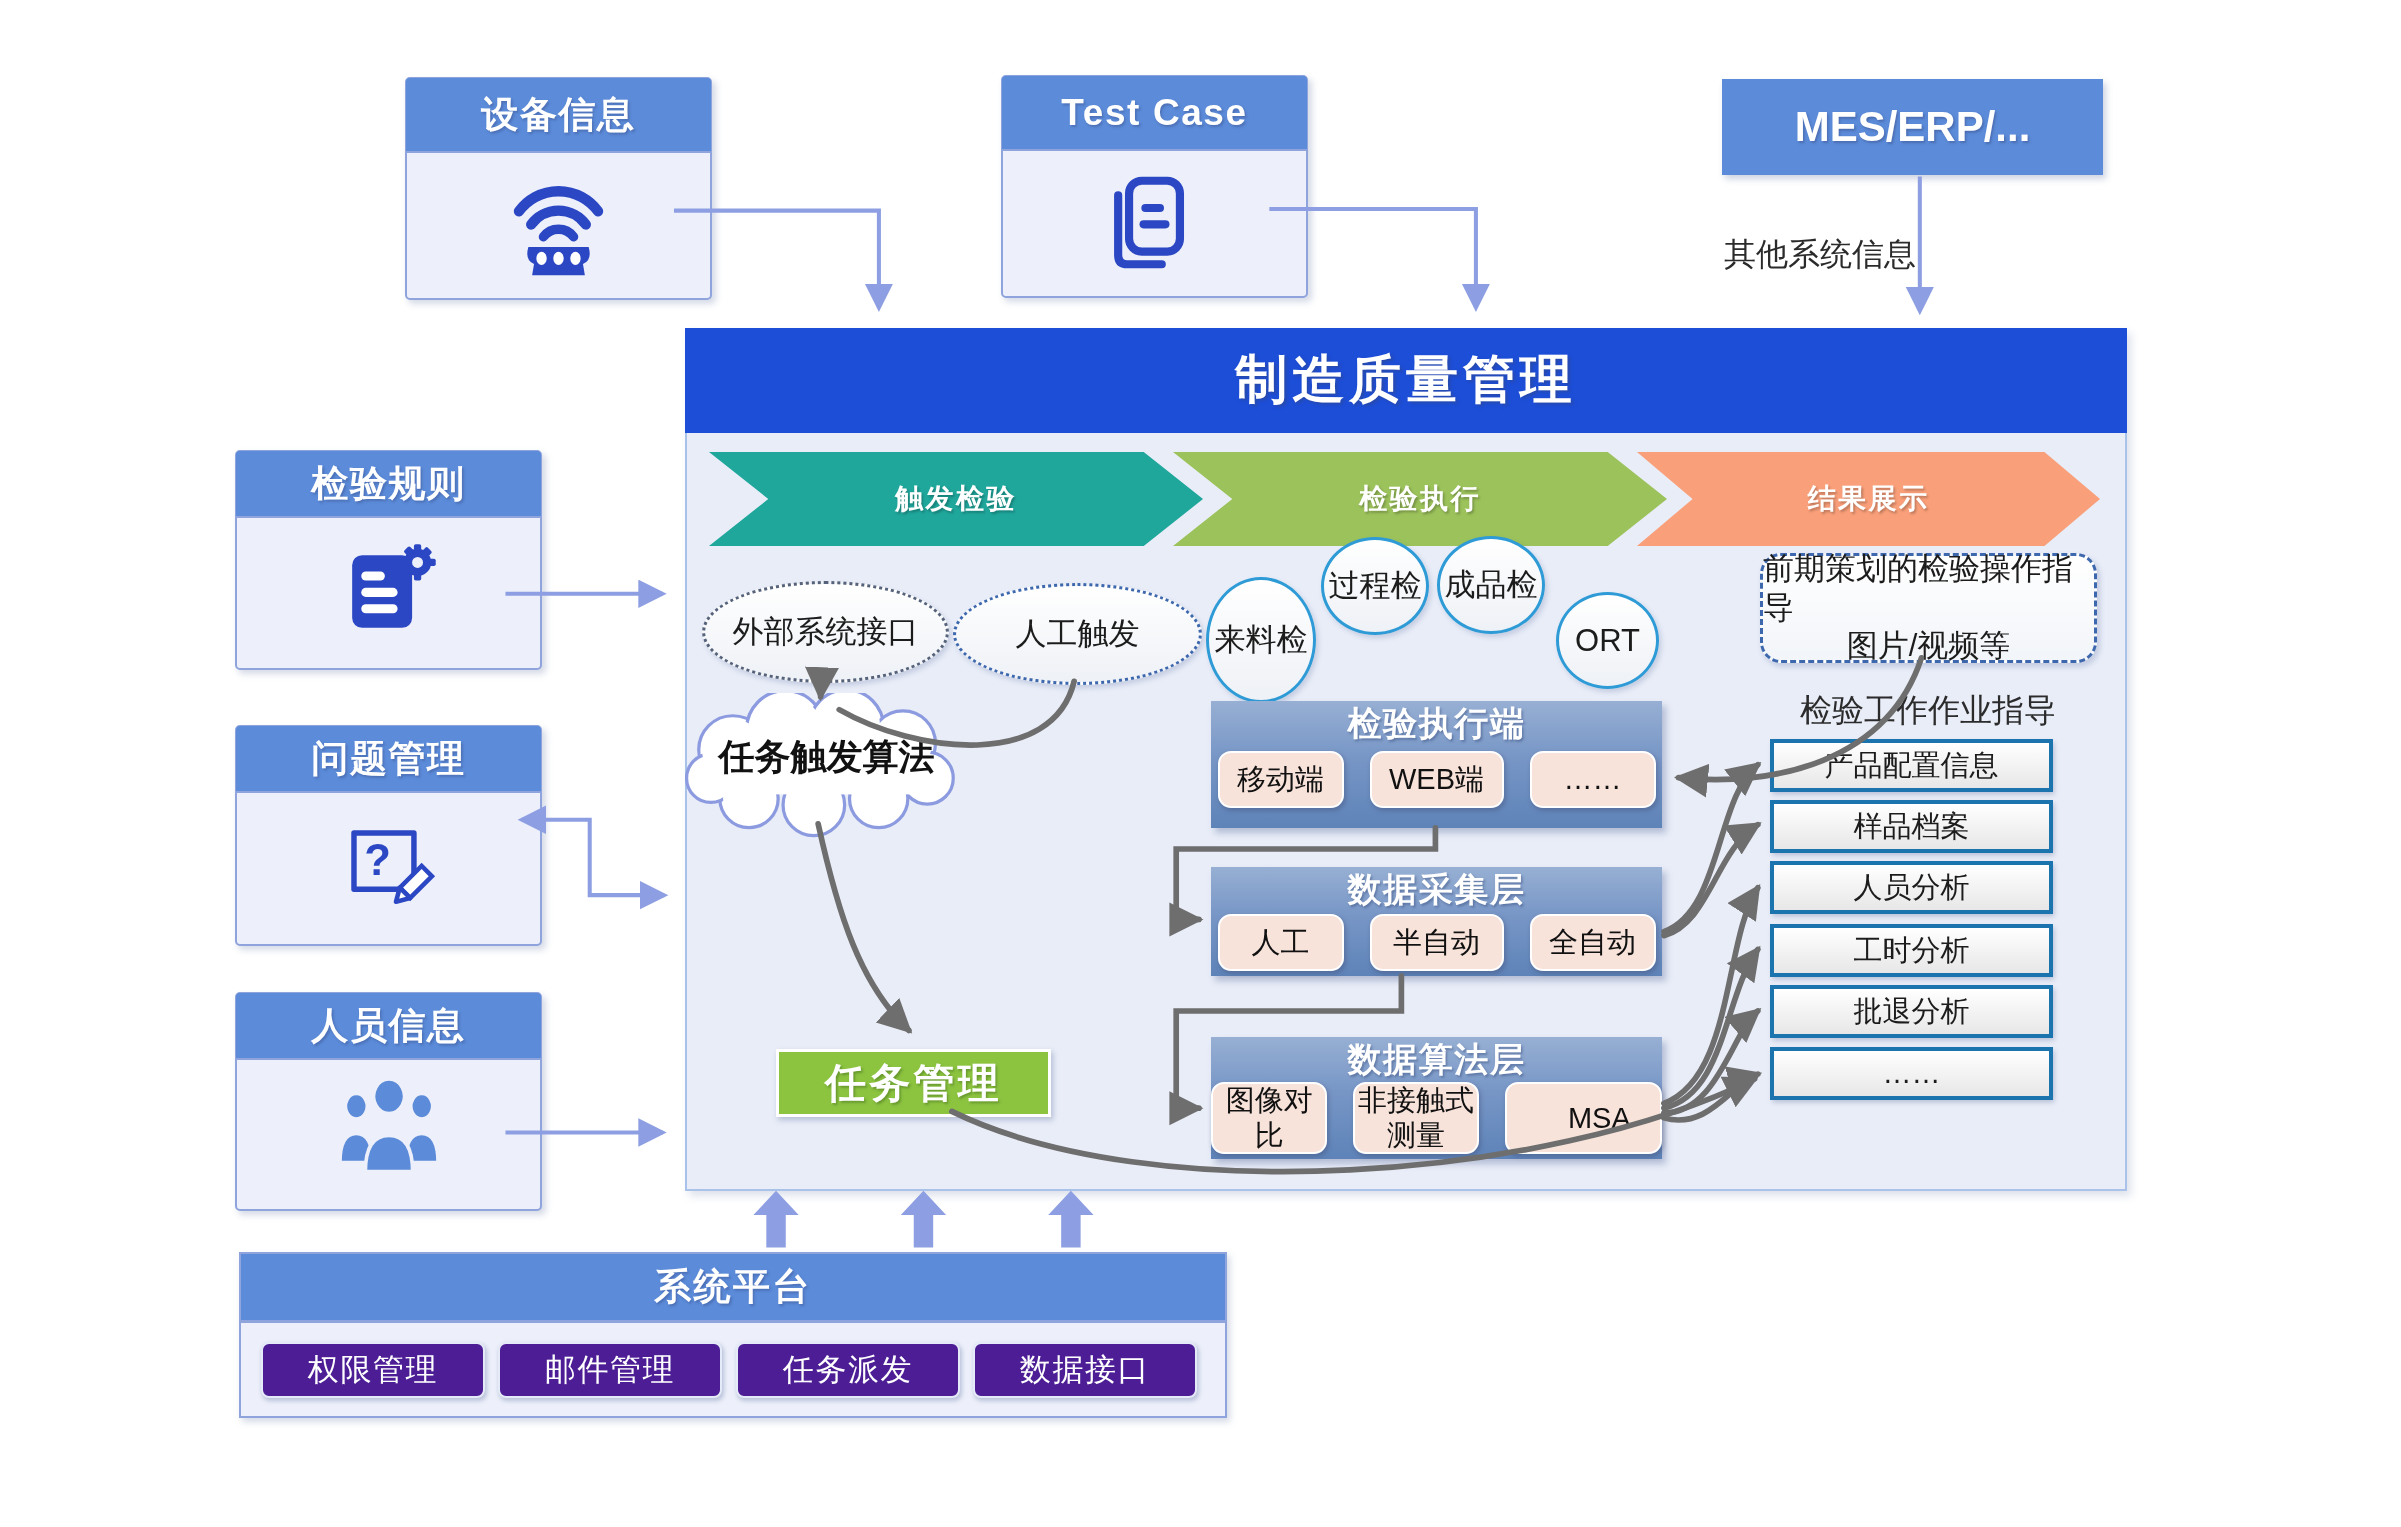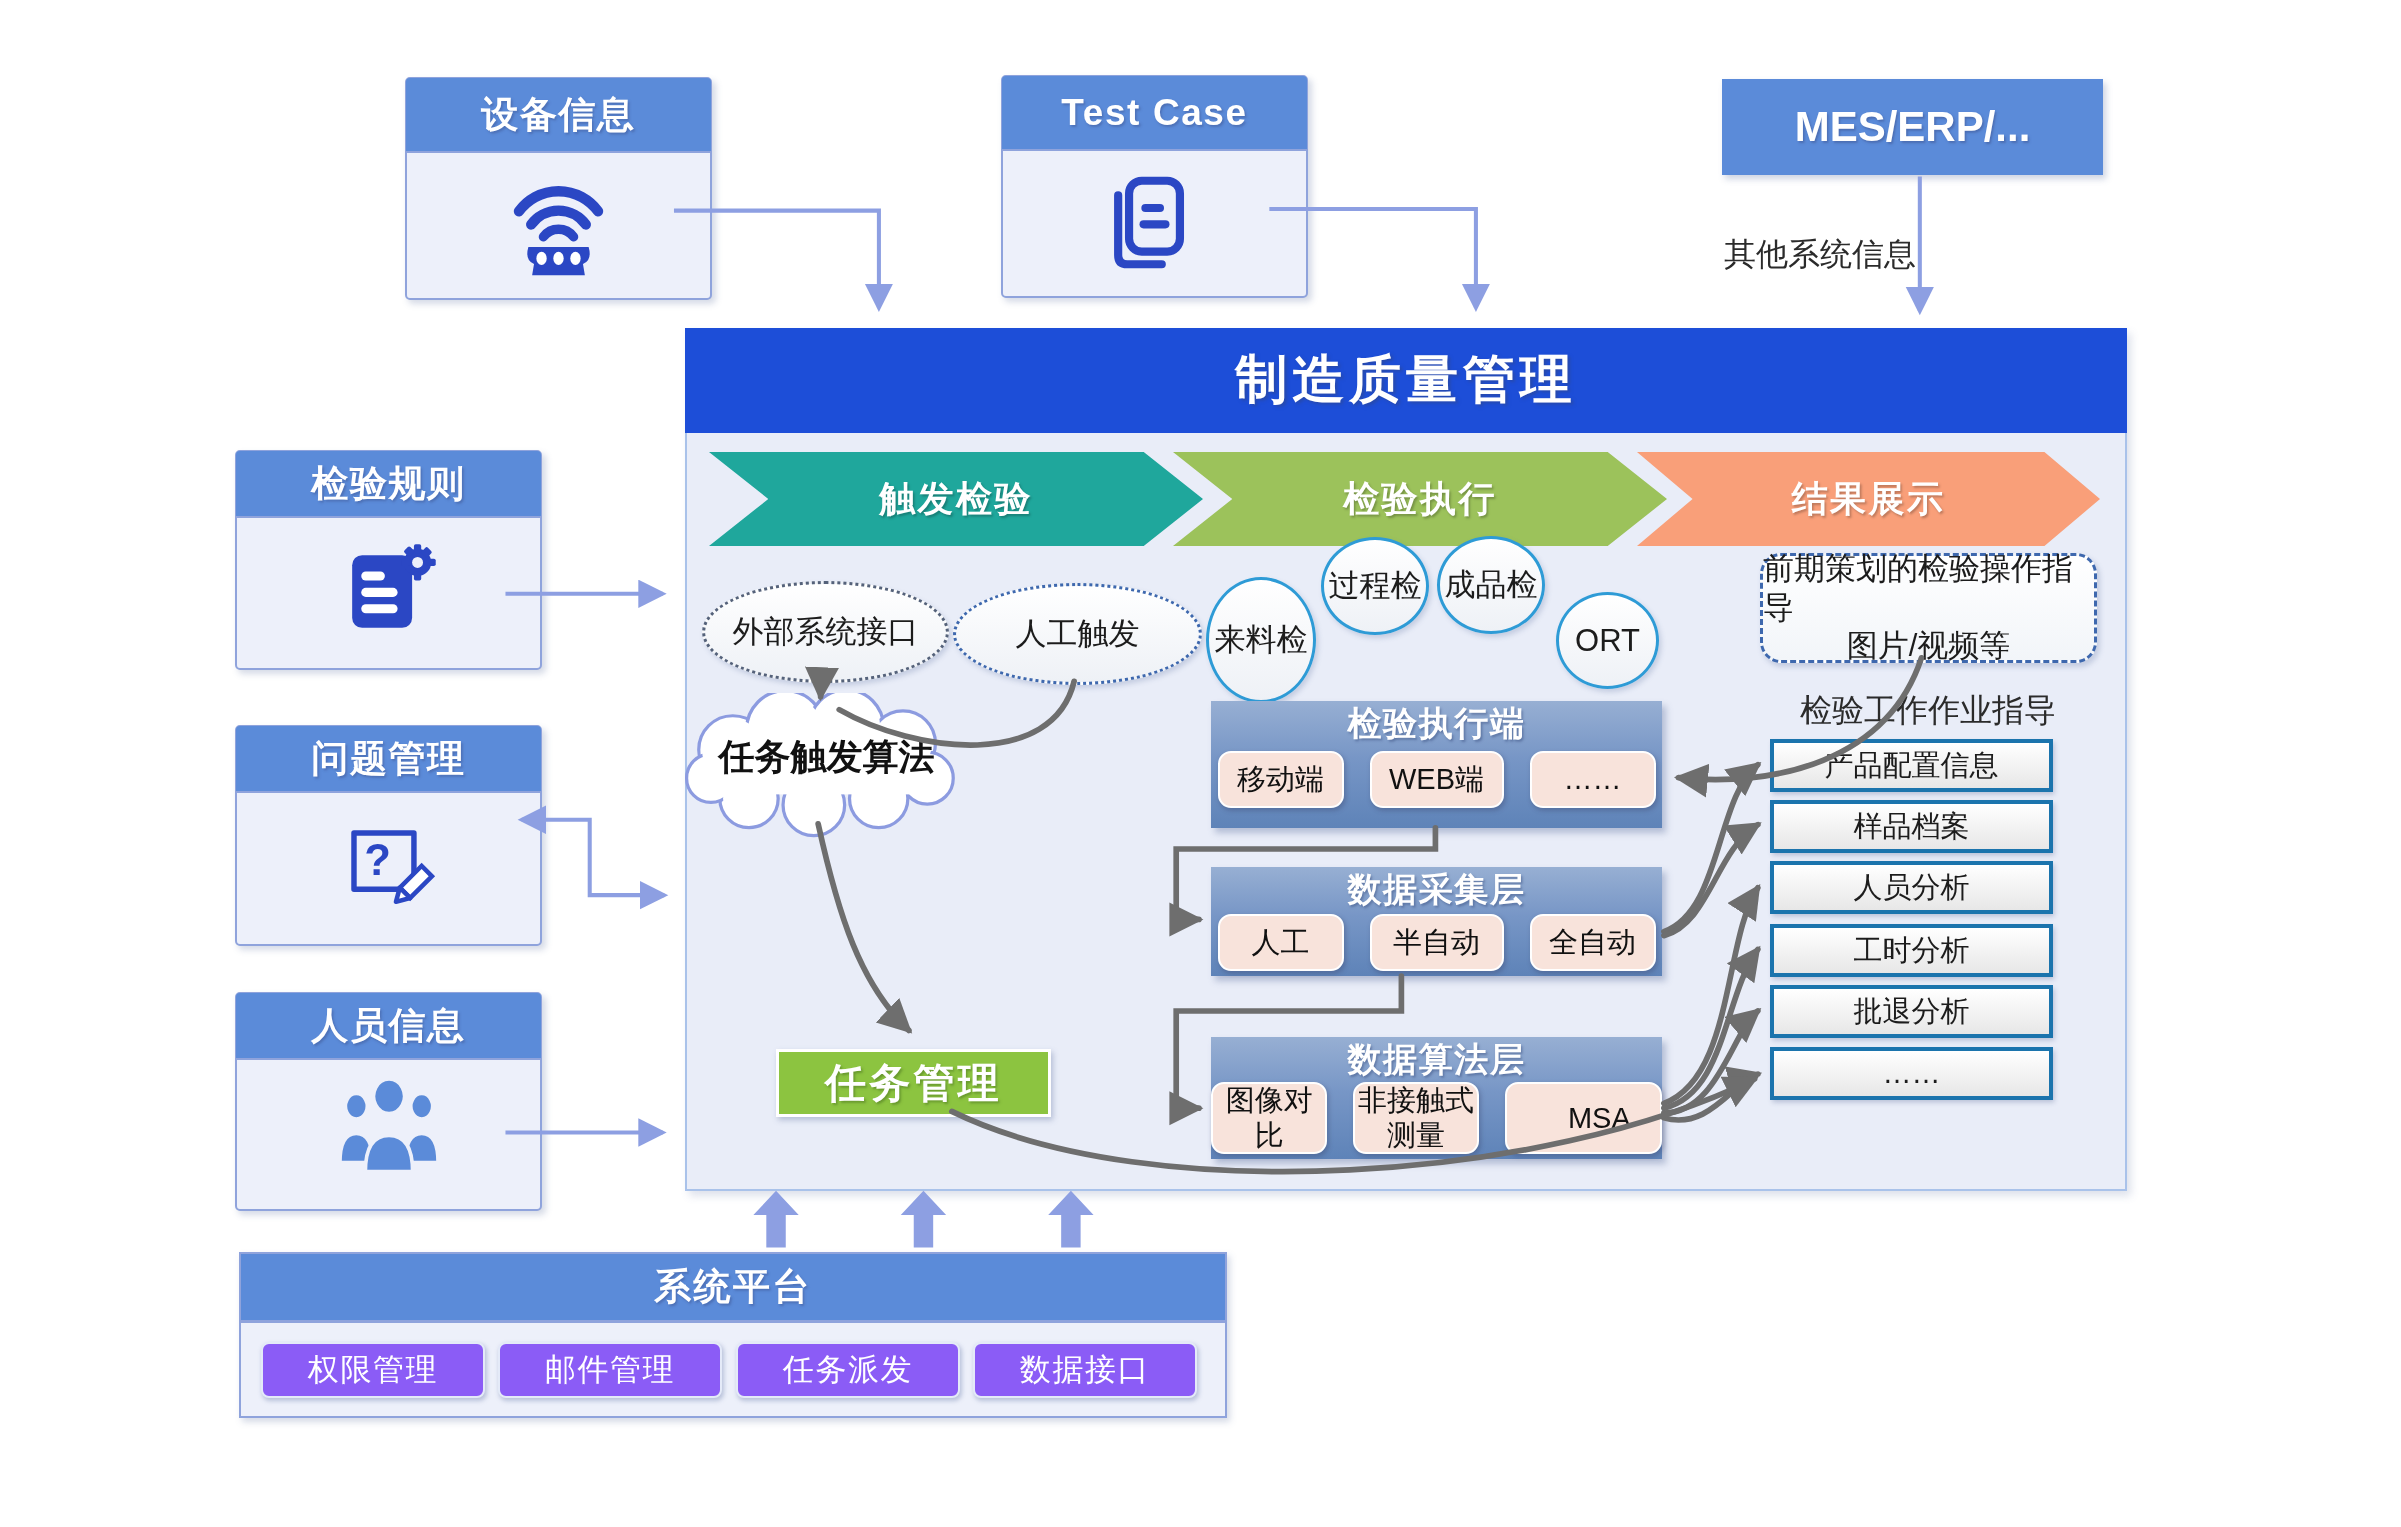--- a/index.html
+++ b/index.html
@@ -29,21 +29,21 @@
   }
   .note-text{position:absolute;color:#2b2b2b;font-size:32px;white-space:nowrap;}
   
   .mainbox{position:absolute;left:685px;top:328px;width:1438px;height:859px;
     background:#E9EDF8;border:2.4px solid #A9C2EA;box-shadow:4px 4.9px 8px rgba(90,110,160,.2);}
   .main-header{position:absolute;left:-2.4px;top:-2.4px;right:-2.4px;height:105px;background:#1d4ed8;
     display:flex;align-items:center;justify-content:center;color:#fff;font-weight:bold;font-size:52px;
     letter-spacing:4.9px;text-shadow:2.4px 2.4px 3.2px rgba(50,70,130,.5);}
   
   .chev{position:absolute;height:94px;display:flex;align-items:center;justify-content:center;
-    color:#fff;font-weight:bold;font-size:36px;letter-spacing:2.4px;
+    color:#fff;font-weight:bold;font-size:28px;letter-spacing:2.4px;
     clip-path:polygon(0% 0%,88% 0%,100% 50%,88% 100%,0% 100%,12% 50%);
     text-shadow:1.6px 1.6px 2.4px rgba(0,0,0,.25);filter:drop-shadow(3.2px 4px 3.2px rgba(80,90,110,.35));}
   
   .oval{position:absolute;border-radius:50%;display:flex;align-items:center;justify-content:center;
     background:linear-gradient(180deg,#ffffff 0%,#eef1f6 100%);color:#1c1c1c;font-size:31px;
     box-shadow:2.4px 3.2px 4.9px rgba(90,110,160,.25);}
   .oval-dashed{border:3.2px dotted #55627a;}
   .oval-solid{border:3.2px solid #2E9BD6;}
   .guide-note{position:absolute;border:3.2px dashed #3E68AE;border-radius:21px;
     background:linear-gradient(180deg,#ffffff,#f2f5f9);display:flex;flex-direction:column;
@@ -68,21 +68,21 @@
     font-weight:bold;font-size:41px;letter-spacing:3.2px;text-shadow:1.6px 1.6px 2.4px rgba(70,110,30,.5);
     box-shadow:2.4px 3.2px 5.7px rgba(80,100,150,.35);}
   .cloud-label{position:absolute;left:697px;top:733px;width:259px;text-align:center;
     font-size:36px;font-weight:bold;color:#111;}
   
   .platform{position:absolute;left:239px;top:1252px;width:984px;height:162px;background:#EDF0FA;
     border:2.4px solid #8FA3DC;box-shadow:3.2px 4px 6.5px rgba(90,110,160,.25);}
   .platform-header{position:absolute;left:0;top:0;right:0;height:66px;background:#5B8BD9;
     display:flex;align-items:center;justify-content:center;color:#fff;font-weight:bold;font-size:37px;
     letter-spacing:2.4px;text-shadow:1.6px 1.6px 2.4px rgba(60,80,140,.45);border-bottom:3.2px solid #8FA3DC;}
-  .pbtn{position:absolute;top:88px;width:220px;height:52px;background:#8b5cf6;border:2.4px solid #E4EAF8;
+  .pbtn{position:absolute;top:88px;width:220px;height:52px;background:#4c1d95;border:2.4px solid #E4EAF8;
     border-radius:8px;display:flex;align-items:center;justify-content:center;color:#fff;font-size:31px;
     letter-spacing:1.6px;box-shadow:1.6px 2.4px 4px rgba(90,110,160,.35);}
   .overlay{position:absolute;left:0;top:0;width:2401px;height:1527px;pointer-events:none;}
   .guide-label{position:absolute;left:1766px;top:689px;width:324px;text-align:center;
     font-size:32px;color:#2b2b2b;white-space:nowrap;}
 </style>
 </head>
 <body>
 
 <div class="canvas">

